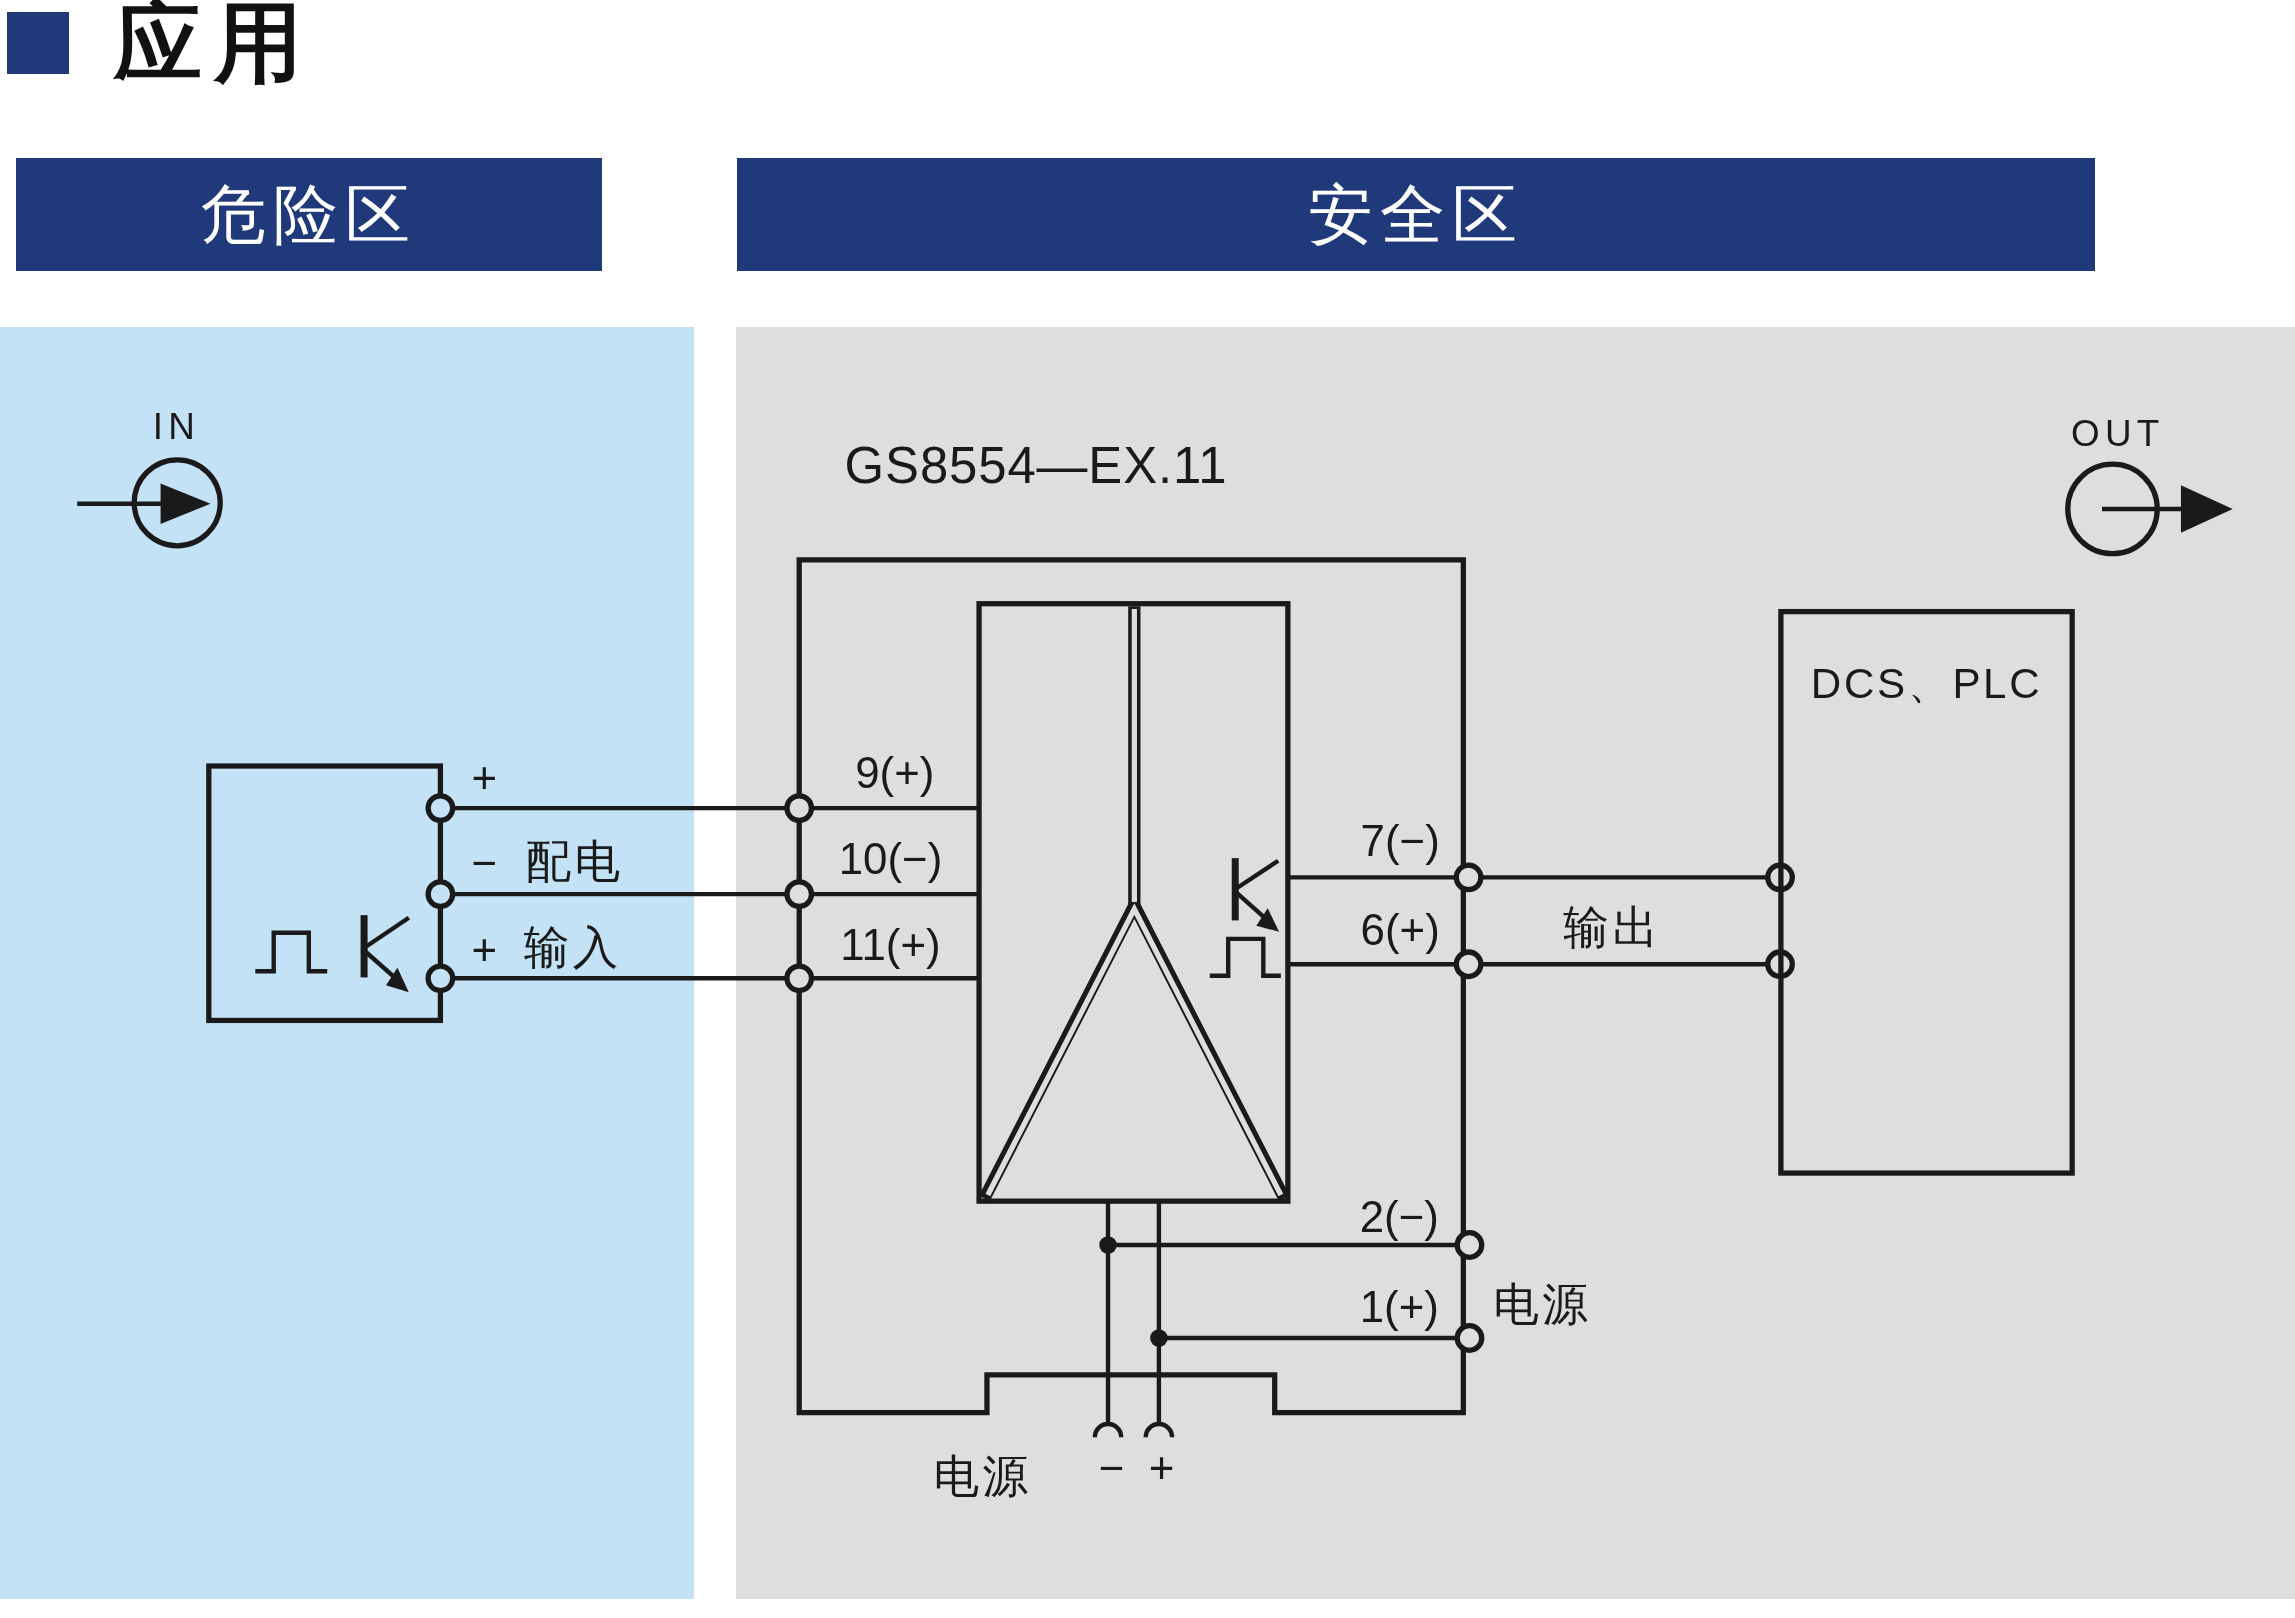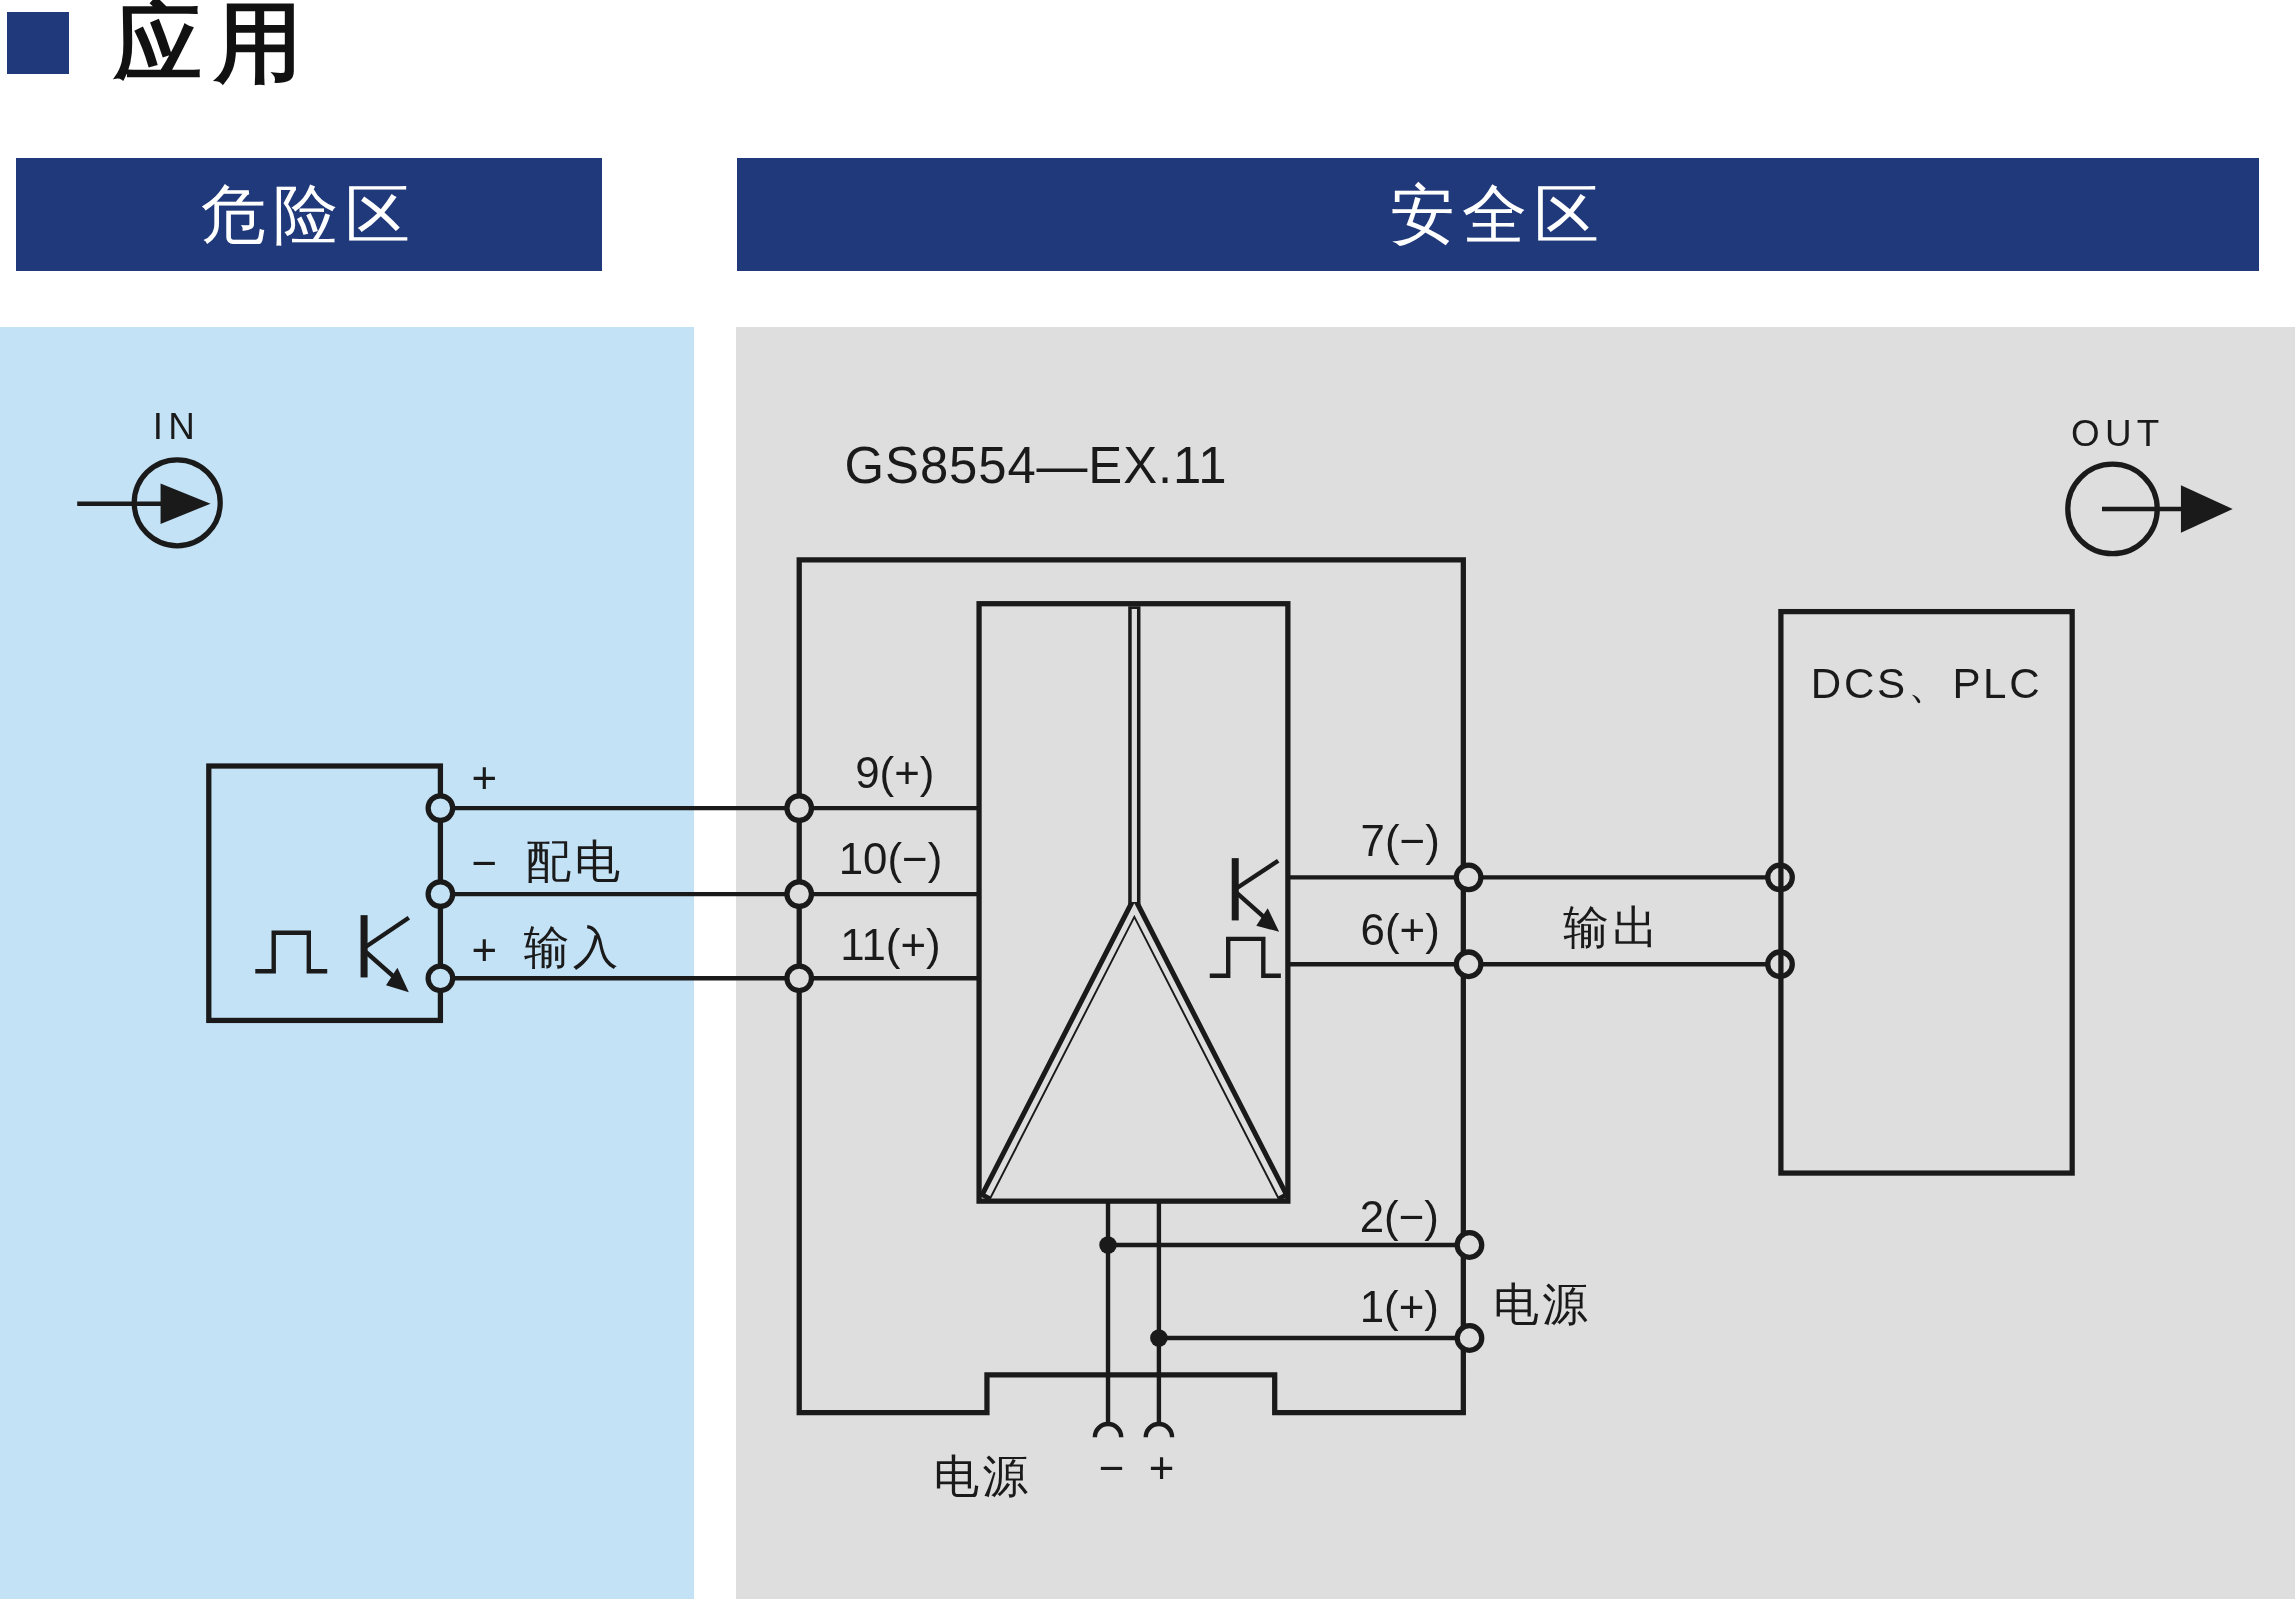--- a/index.html
+++ b/index.html
@@ -5,21 +5,21 @@
   html,body{margin:0;padding:0;}
   body{width:2295px;height:1618px;position:relative;background:#ffffff;
        font-family:"Liberation Sans", sans-serif;color:#1a1a1a;overflow:hidden;}
   .abs{position:absolute;}
   #title-marker{left:7px;top:12.3px;width:62px;height:62px;}
   #page-title{left:114px;top:-10.5px;width:439px;height:105px;font-size:88px;font-weight:bold;
               letter-spacing:12.3px;line-height:105px;color:#111;}
   .zone-header{top:158px;height:113px;line-height:113px;text-align:center;color:#fff;
                font-size:65px;letter-spacing:7px;}
   #hazard-header{left:16px;width:586px;}
-  #safe-header{left:737px;width:1522px;}
+  #safe-header{left:737px;width:1358px;}
   #hazard-area{left:0;top:327px;width:694px;height:1272px;}
   #safe-area{left:736px;top:327px;width:1559px;height:1272px;}
   svg{position:absolute;left:0;top:0;}
   .ln{stroke:#1a1a1a;stroke-width:5;fill:none;}
   .bx{stroke:#1a1a1a;stroke-width:6;fill:none;}
   .thick{stroke:#1a1a1a;stroke-width:14;fill:none;}
   .carve{stroke:#dedede;stroke-width:6;fill:none;}
   .term{stroke:#1a1a1a;stroke-width:6;}
   .dot{fill:#1a1a1a;stroke:none;}
   .solid{fill:#1a1a1a;stroke:none;}

